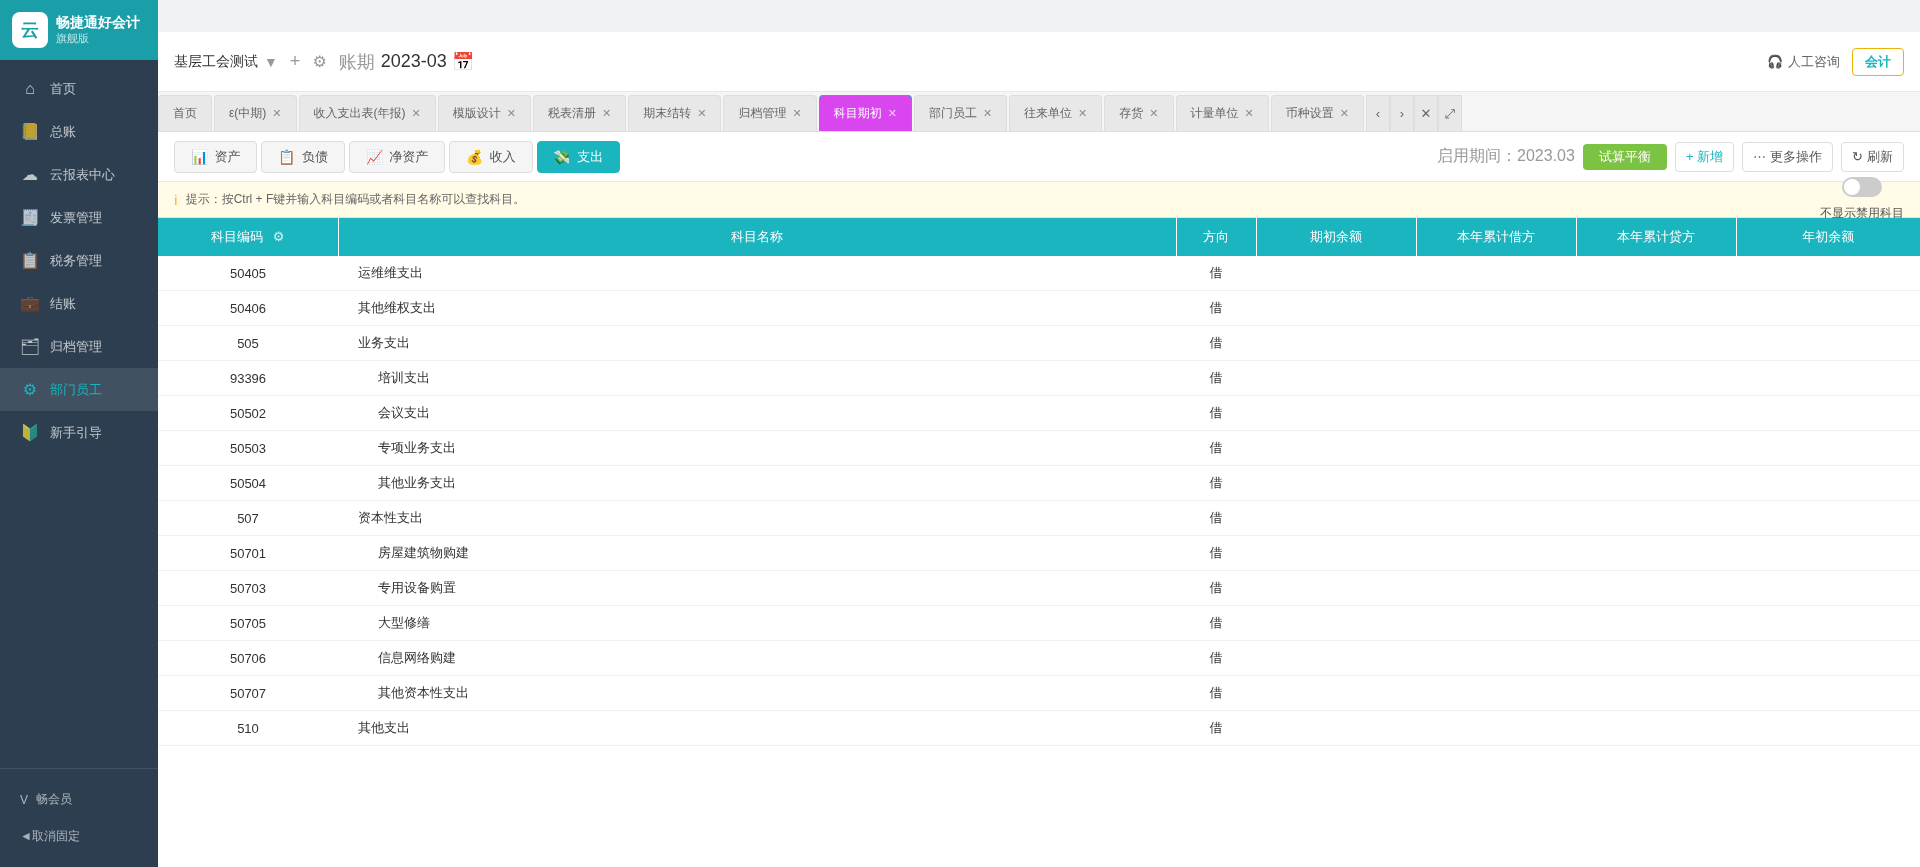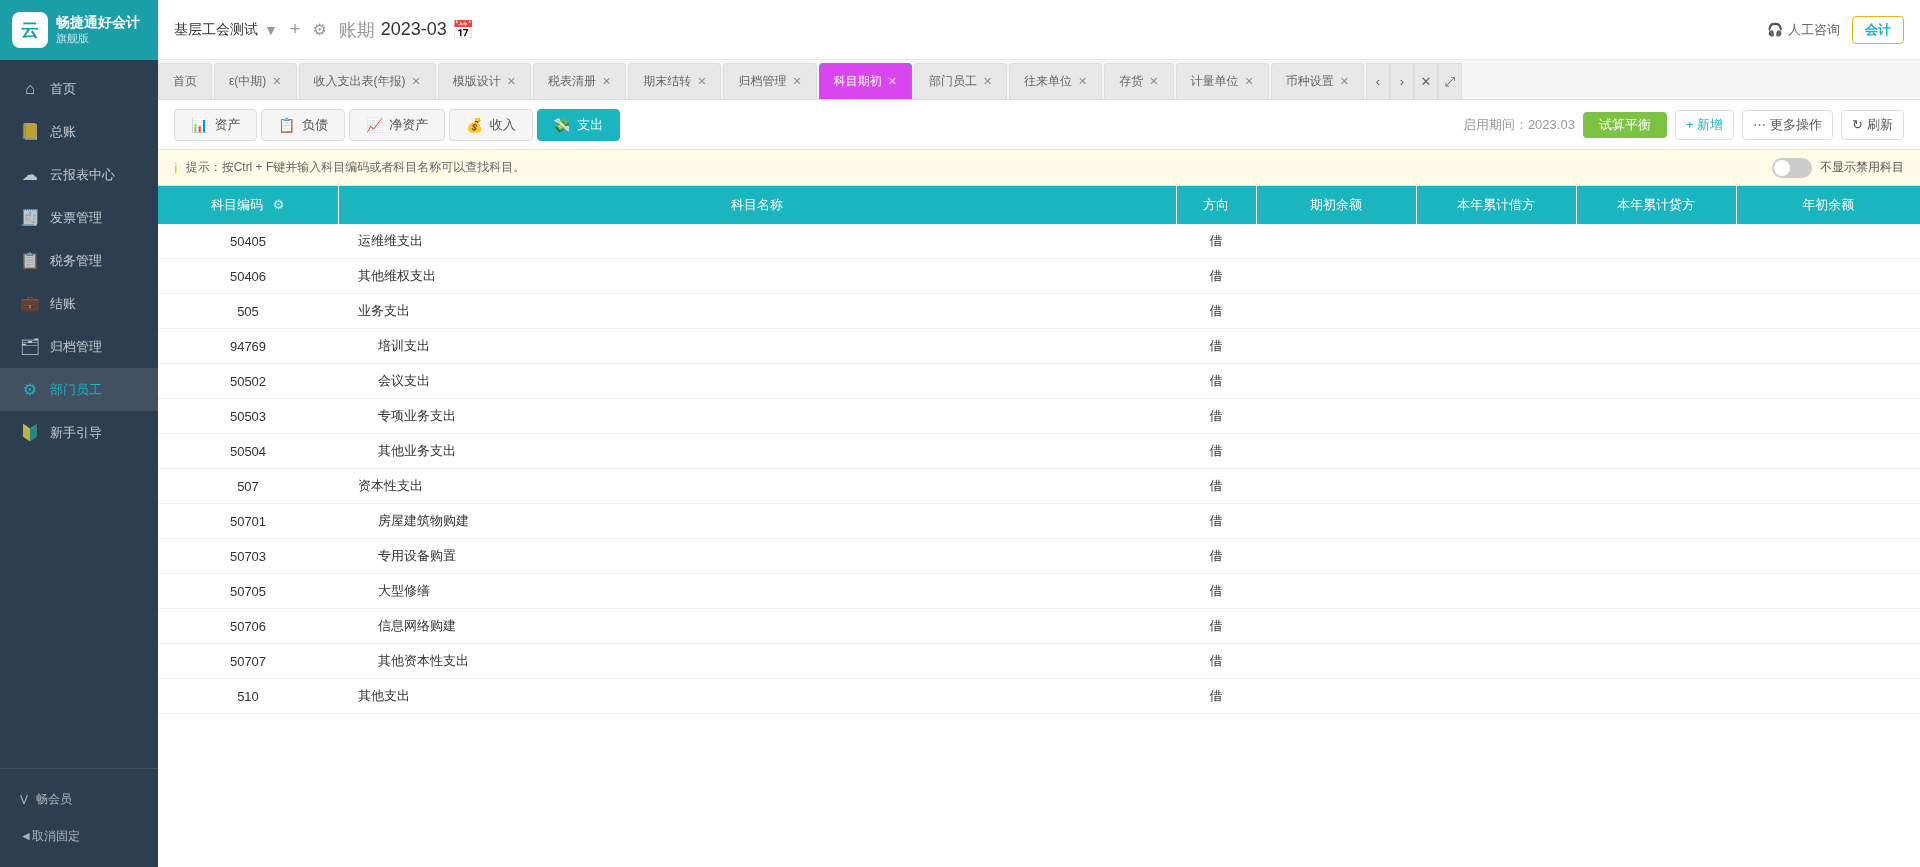--- a/index.html
+++ b/index.html
@@ -15,21 +15,21 @@
     .sidebar-item { display: flex; align-items: center; gap: 10px; padding: 12px 20px; color: rgba(255,255,255,0.7); cursor: pointer; font-size: 13px; }
     .sidebar-item.active { background: rgba(255,255,255,0.1); color: #1ab5be; }
     .sidebar-item .icon { font-size: 16px; width: 20px; text-align: center; }
     .sidebar-footer { padding: 12px 0; border-top: 1px solid rgba(255,255,255,0.1); }
     .sidebar-footer-item { display: flex; align-items: center; gap: 8px; padding: 10px 20px; color: rgba(255,255,255,0.6); cursor: pointer; font-size: 12px; }
 
     
     .main { flex: 1; display: flex; flex-direction: column; height: 867px; overflow: hidden; }
 
     
-    .topbar { height: 60px; background: white; display: flex; align-items: center; padding: 0 16px; border-bottom: 1px solid #e8e8e8; gap: 12px; flex-shrink: 0; }
+    .topbar { height: 60px; background: white; display: flex; align-items: center; padding: 0 16px; border-bottom: 1px solid #e8e8e8; gap: 12px; flex-shrink: 0; margin-top: 32px; }
     .topbar-company { font-size: 14px; color: #333; display: flex; align-items: center; gap: 6px; }
     .topbar-company .arrow { color: #999; }
     .topbar-add { color: #999; font-size: 18px; cursor: pointer; }
     .topbar-settings { color: #999; font-size: 16px; cursor: pointer; }
     .topbar-period { font-size: 18px; color: #333; display: flex; align-items: center; gap: 6px; }
     .topbar-period .label { color: #999; }
     .topbar-right { margin-left: auto; display: flex; align-items: center; gap: 12px; }
     .topbar-help { display: flex; align-items: center; gap: 4px; color: #666; font-size: 13px; cursor: pointer; }
     .topbar-btn { border: 1px solid #eab308; color: #1ab5be; background: white; padding: 4px 12px; border-radius: 4px; cursor: pointer; font-size: 13px; font-weight: bold; }
 
@@ -44,31 +44,31 @@
 
     
     .content { flex: 1; background: white; display: flex; flex-direction: column; overflow: hidden; }
 
     
     .subtabs { height: 50px; display: flex; align-items: center; padding: 0 16px; gap: 4px; border-bottom: 1px solid #e8e8e8; flex-shrink: 0; }
     .subtab { height: 32px; padding: 0 16px; display: flex; align-items: center; gap: 6px; cursor: pointer; font-size: 13px; color: #555; background: #f5f5f5; border: 1px solid #ddd; border-radius: 4px; }
     .subtab.active { background: #1ab5be; color: white; border-color: #1ab5be; }
     .subtab .icon { font-size: 14px; }
     .subtabs-right { margin-left: auto; display: flex; align-items: center; gap: 8px; }
-    .period-label { color: #999; font-size: 13px; }
+    .period-label { color: #999; font-size: 16px; }
     .btn-balance { background: #7cc344; color: white; border: none; padding: 4px 16px; border-radius: 4px; cursor: pointer; font-size: 13px; }
     .btn-add { display: flex; align-items: center; gap: 4px; color: #1ab5be; cursor: pointer; font-size: 13px; border: 1px solid #ddd; padding: 5px 10px; border-radius: 4px; background: white; }
     .btn-more { display: flex; align-items: center; gap: 4px; color: #555; cursor: pointer; font-size: 13px; border: 1px solid #ddd; padding: 5px 10px; border-radius: 4px; background: white; }
     .btn-refresh { display: flex; align-items: center; gap: 4px; color: #555; cursor: pointer; font-size: 13px; border: 1px solid #ddd; padding: 5px 10px; border-radius: 4px; background: white; }
 
     
     .notice-bar { height: 36px; background: #fffbe6; border-bottom: 1px solid #ffe58f; display: flex; align-items: center; padding: 0 16px; gap: 8px; flex-shrink: 0; }
     .notice-icon { color: #faad14; font-size: 14px; }
     .notice-text { font-size: 12px; color: #666; }
-    .notice-right { margin-left: auto; display: flex; align-items: center; gap: 8px; font-size: 12px; color: #555; }
+    .notice-right { margin-left: auto; display: flex; align-items: center; gap: 8px; font-size: 12px; color: #555; flex-direction: column; }
     .toggle-switch { width: 40px; height: 20px; background: #ccc; border-radius: 10px; position: relative; cursor: pointer; }
     .toggle-knob { width: 16px; height: 16px; background: white; border-radius: 50%; position: absolute; top: 2px; left: 2px; }
 
     
     .table-wrapper { flex: 1; overflow-y: auto; overflow-x: hidden; }
     .data-table { width: 100%; border-collapse: collapse; border-radius: 10px; }
     .data-table thead th { background: #1ab5be; color: white; padding: 10px 12px; text-align: center; font-size: 13px; font-weight: normal; position: sticky; top: 0; z-index: 10; border-right: 1px solid rgba(255,255,255,0.2); }
     .data-table thead th:last-child { border-right: none; }
     .data-table tbody tr { border-bottom: 1px solid #f0f0f0; }
     .data-table tbody td { padding: 8px 12px; text-align: center; font-size: 13px; color: #333; }
@@ -319,21 +319,21 @@
             <tr>
               <td class="code-col">505</td>
               <td class="name-col">业务支出</td>
               <td>借</td>
               <td></td>
               <td></td>
               <td></td>
               <td></td>
             </tr>
             <tr>
-              <td class="code-col">94769</td>
+              <td class="code-col">93396</td>
               <td class="name-col indent1">培训支出</td>
               <td>借</td>
               <td></td>
               <td></td>
               <td></td>
               <td></td>
             </tr>
             <tr>
               <td class="code-col">50502</td>
               <td class="name-col indent1">会议支出</td>

